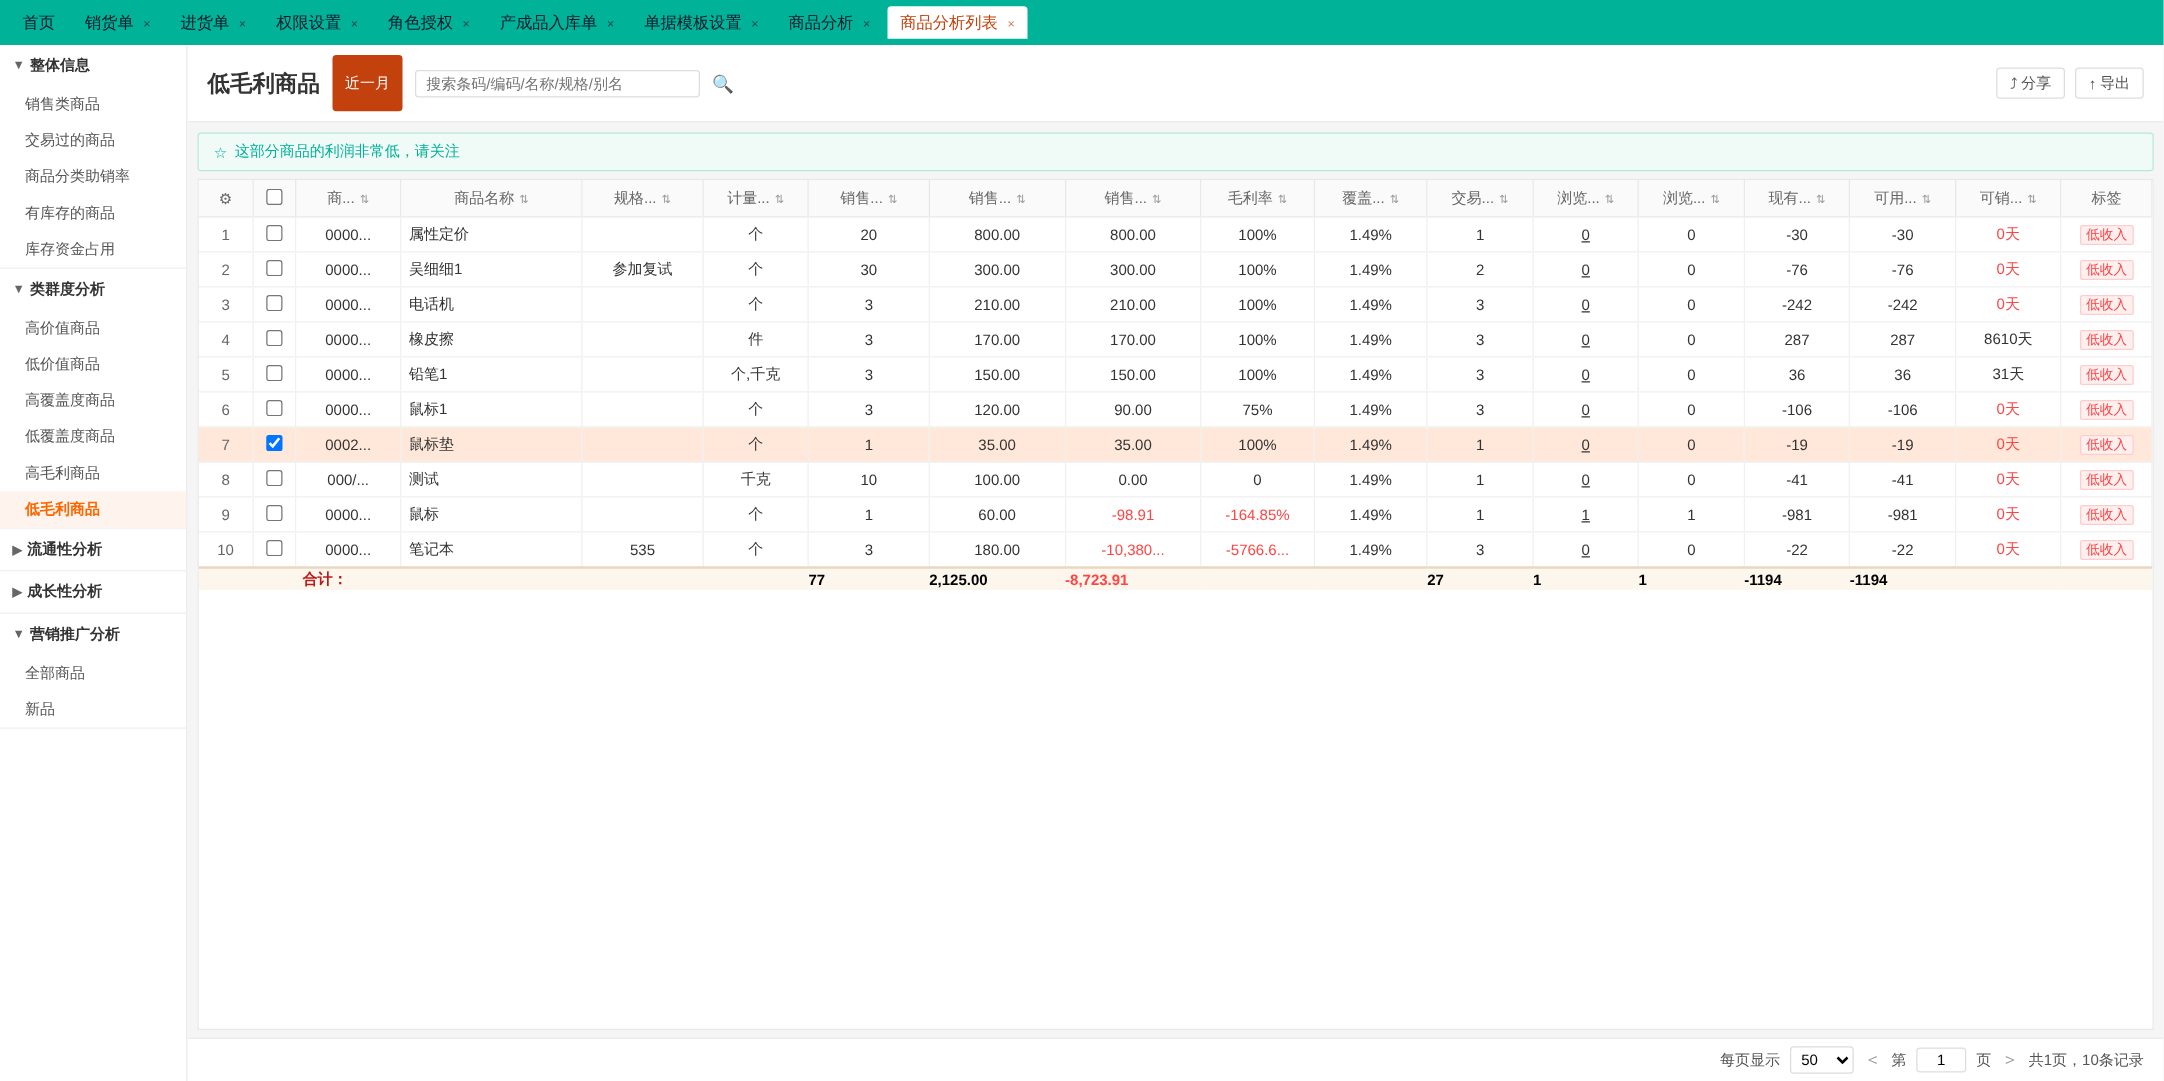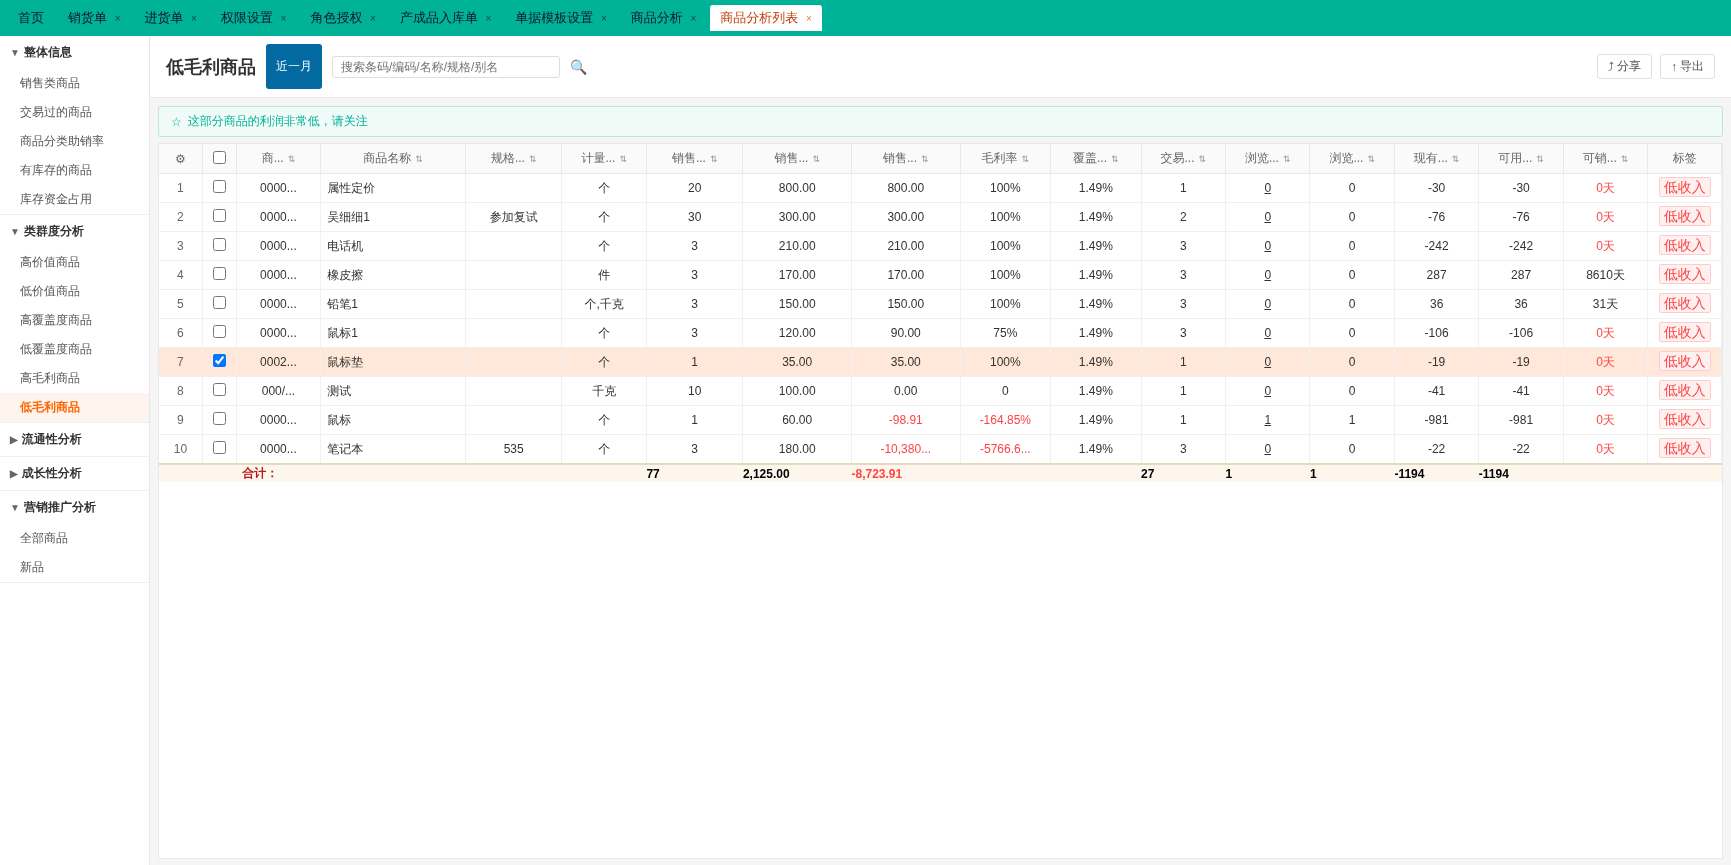--- a/index.html
+++ b/index.html
@@ -75,21 +75,21 @@
       align-items: center;
       gap: 10px;
       border-bottom: 1px solid #e8e8e8;
     }
     .page-title-text {
       font-size: 18px;
       font-weight: bold;
       color: #333;
     }
     .filter-btn {
-      background: #0369a1;
+      background: #c2410c;
       color: #fff;
       border: none;
       padding: 14px 10px;
       border-radius: 3px;
       cursor: pointer;
       font-size: 12px;
     }
     .search-box {
       border: 1px solid #ddd;
       border-radius: 3px;
@@ -176,21 +176,21 @@
       white-space: nowrap;
     }
     .td-left { text-align: left; padding-left: 6px; }
     .red-text { color: #ff4444; }
     .tag-low-income {
       background: #fff0f0;
       color: #ff4444;
       border: 1px solid #ffcccc;
       padding: 1px 4px;
       border-radius: 2px;
-      font-size: 14px;
+      font-size: 11px;
     }
     .underline-link { text-decoration: underline; cursor: pointer; color: #333; }
     .sort-indicator { font-size: 9px; color: #999; margin-left: 2px; }
 
     
     .bottom-bar {
       background: #fff;
       border-top: 1px solid #e8e8e8;
       padding: 6px 16px;
       display: flex;
@@ -607,14 +607,28 @@
             <td>1</td>
             <td>-1194</td>
             <td>-1194</td>
             <td></td>
             <td></td>
           </tr>
         </tfoot>
       </table>
     </div>
 
+    <div class="bottom-bar">
+      <span>每页显示</span>
+      <select class="page-size-select">
+        <option>50</option>
+        <option>100</option>
+        <option>200</option>
+      </select>
+      <button class="page-nav-btn">＜</button>
+      <span>第</span>
+      <input class="page-input" type="text" value="1" style="">
+      <span>页</span>
+      <button class="page-nav-btn">＞</button>
+      <span>共1页，10条记录</span>
+    </div>
   </div>
 </div>
 
 </body></html>

